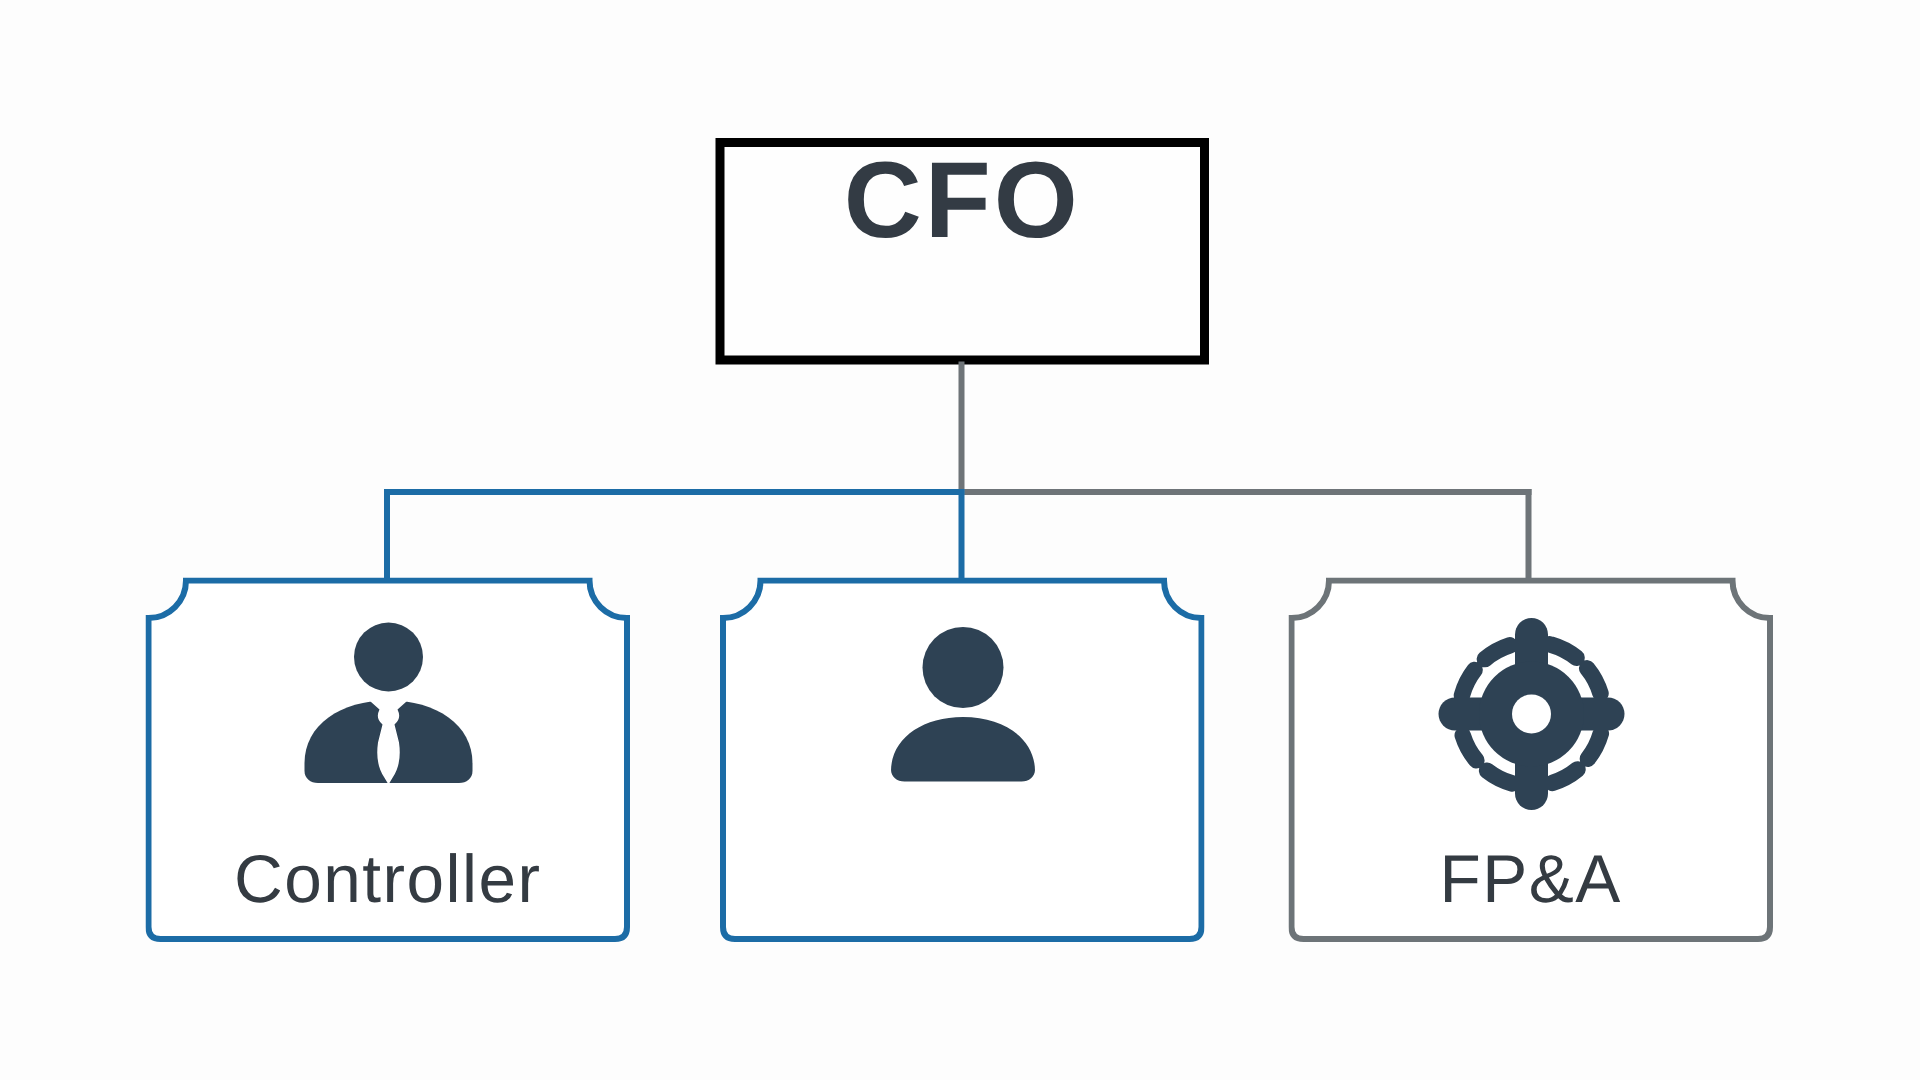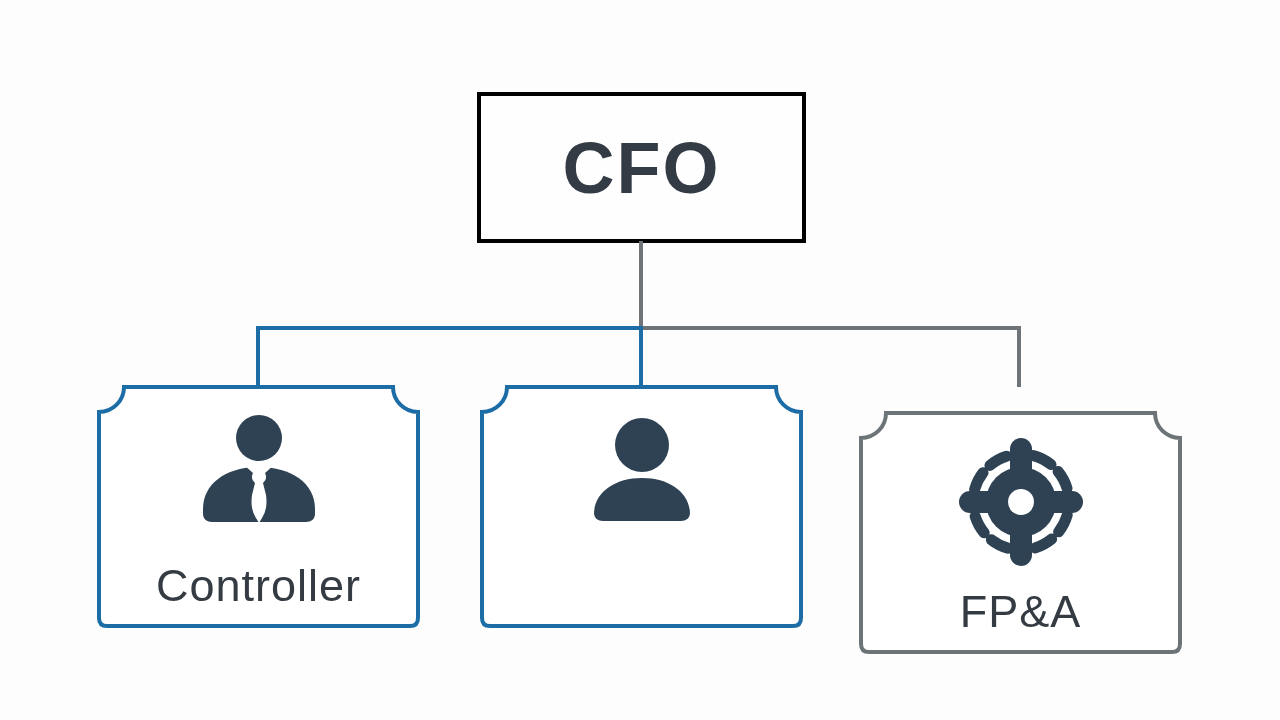--- a/index.html
+++ b/index.html
@@ -8,22 +8,22 @@
     font-family:"Liberation Sans",sans-serif;overflow:hidden;
   }
   
   .c-blue{color:#1c6ca6;}
   .c-gray{color:#6d7478;}
   .c-ink{color:#2e4254;}
 
   
   .root-box{
     position:absolute;left:477px;top:92px;width:329px;height:151px;
-    box-sizing:border-box;border:4px solid #000000;background:#fefefe;
-    display:flex;align-items:center;justify-content:center;
+    box-sizing:border-box;border:6px solid #000000;background:#fefefe;
+    display:flex;align-items:flex-start;justify-content:center;
   }
   .root-label{
     font-size:72px;font-weight:700;color:#333b44;letter-spacing:2px;line-height:1;
   }
 
   
   .line{position:absolute;}
   .line.h{height:4px;}
   .line.v{width:4px;}
   .line.blue{background:#1c6ca6;}
@@ -32,21 +32,21 @@
   .rail-left     {left:256px;top:326px;width:387px;}
   .rail-right    {left:643px;top:326px;width:378px;}
   .drop-left     {left:256px;top:326px;height:61px;}
   .drop-middle   {left:639px;top:326px;height:61px;}
   .drop-right    {left:1017px;top:326px;height:61px;}
 
   
   .node{position:absolute;top:385px;width:323px;height:243px;text-decoration:underline;}
   .node-controller{left:97px;}
   .node-middle{left:480px;}
-  .node-fpa{left:859px;margin-top:26px;}
+  .node-fpa{left:859px;}
   .plaque{position:absolute;left:0;top:0;width:100%;height:100%;display:block;}
   .node-icon{
     position:absolute;left:50%;transform:translateX(-50%);display:block;
   }
   .icon-person-tie{top:28px;width:122px;height:112px;}
   .icon-person{top:33px;width:112px;height:104px;}
   .icon-target{top:26px;width:130px;height:130px;}
   .node-label{
     position:absolute;left:0;right:0;bottom:18px;text-align:center;
     font-size:45px;font-weight:400;color:#343b42;letter-spacing:1px;line-height:1.1;

